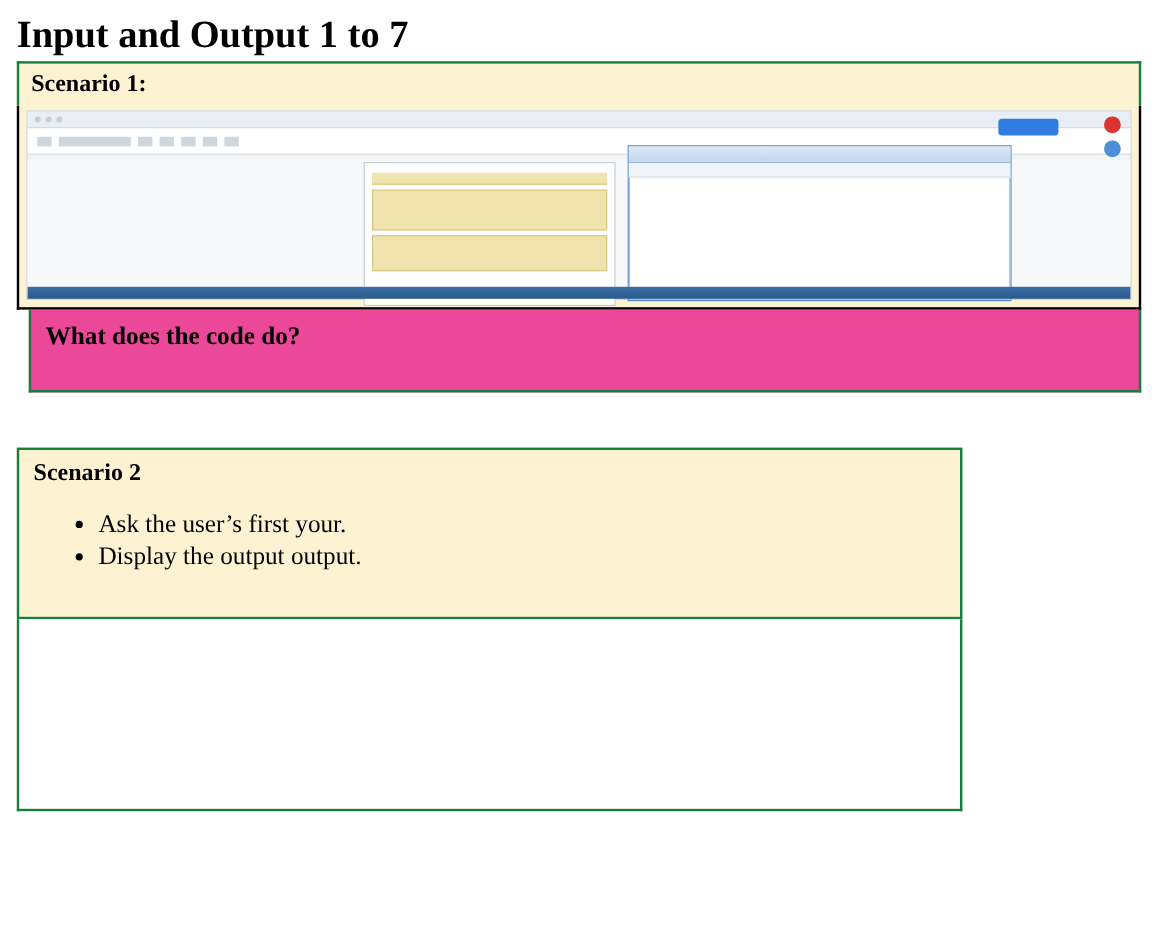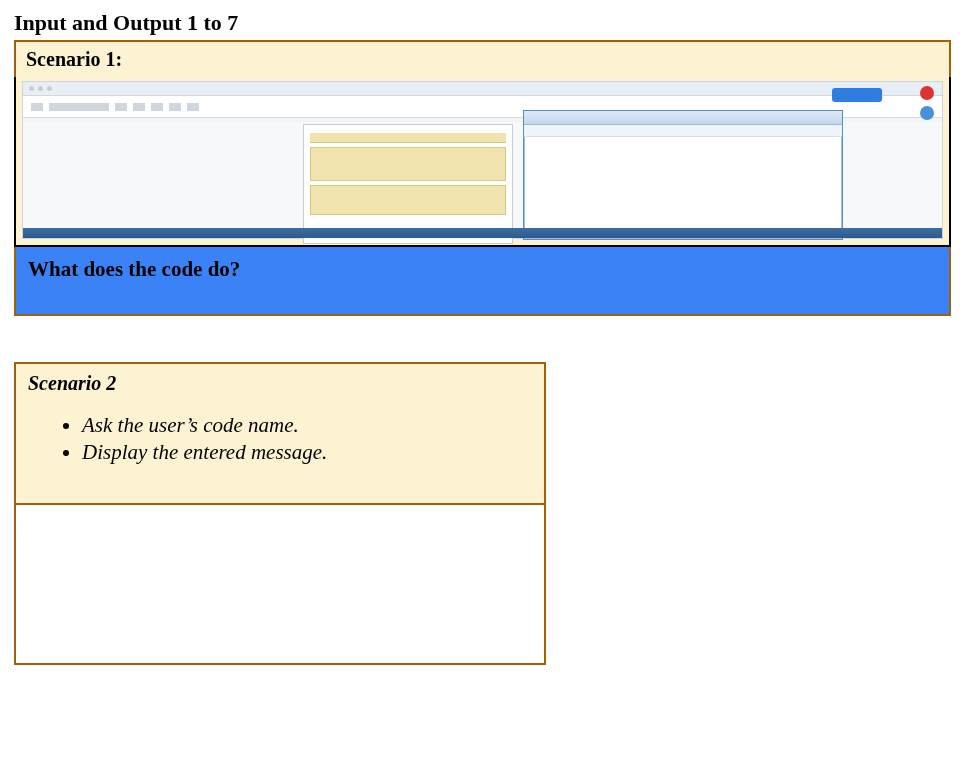--- a/index.html
+++ b/index.html
@@ -5,26 +5,26 @@
   * { box-sizing: border-box; }
   body {
     margin: 0;
     padding: 10px 14px;
     font-family: "Times New Roman", Times, serif;
     background: #ffffff;
     color: #000;
     width: 965px;
   }
   h1.page-title {
-    font-size: 22px;
+    font-size: 32px;
     font-weight: bold;
     margin: 0 0 4px 0;
   }
   .box {
-    border: 2px solid #a16207;
+    border: 2px solid #15803d;
   }
   .yellow {
     background: #fdf3d3;
   }
   .scenario1-top {
     border-bottom: none;
     padding: 6px 10px 6px 10px;
   }
   .scenario-heading {
     font-size: 20px;
@@ -120,36 +120,36 @@
   .ss-right-icons span.g { background:#6aa84f; }
   .ss-right-icons span.y { background:#f1c232; }
   .ss-bluebtn {
     position:absolute; right:60px; top:6px;
     width:50px; height:14px; border-radius:3px;
     background:#2f7de1;
   }
   .answer-box {
     border-top: none;
     padding: 8px 12px 30px 12px;
-    background: #3b82f6;
+    background: #ec4899;
+    margin-left: 10px;
   }
   .answer-box .q {
     font-size: 21px;
     font-weight: bold;
     margin: 2px 0;
   }
   .answer-box .a {
     font-size: 21px;
     font-weight: bold;
     line-height: 1.3;
   }
   .gap { height: 46px; }
   .scenario2 {
-    width: 532px;
-    font-style: italic;
+    width: 788px;
   }
   .scenario2-top {
     padding: 8px 12px 14px 12px;
   }
   .scenario2-top ul {
     margin: 18px 0 24px 0;
     padding-left: 54px;
     font-size: 21px;
     font-weight: normal;
   }
@@ -214,18 +214,18 @@
 <div class="box answer-box">
   <div class="q">What does the code do?</div>
 </div>
 
 <div class="gap"></div>
 
 <div class="scenario2">
   <div class="box yellow scenario2-top">
     <div class="scenario-heading">Scenario 2</div>
     <ul>
-      <li>Ask the user’s code name.</li>
-      <li>Display the entered message.</li>
+      <li>Ask the user’s first your.</li>
+      <li>Display the output output.</li>
     </ul>
   </div>
   <div class="box scenario2-bottom"></div>
 </div>
 
 </body></html>

